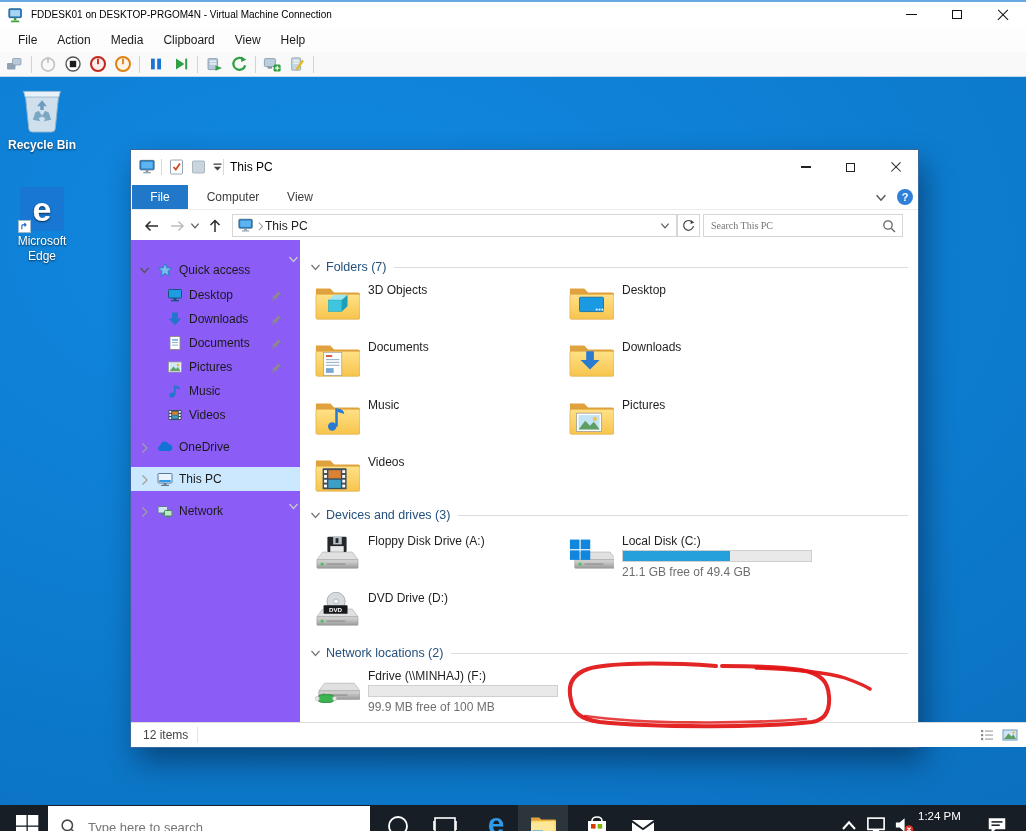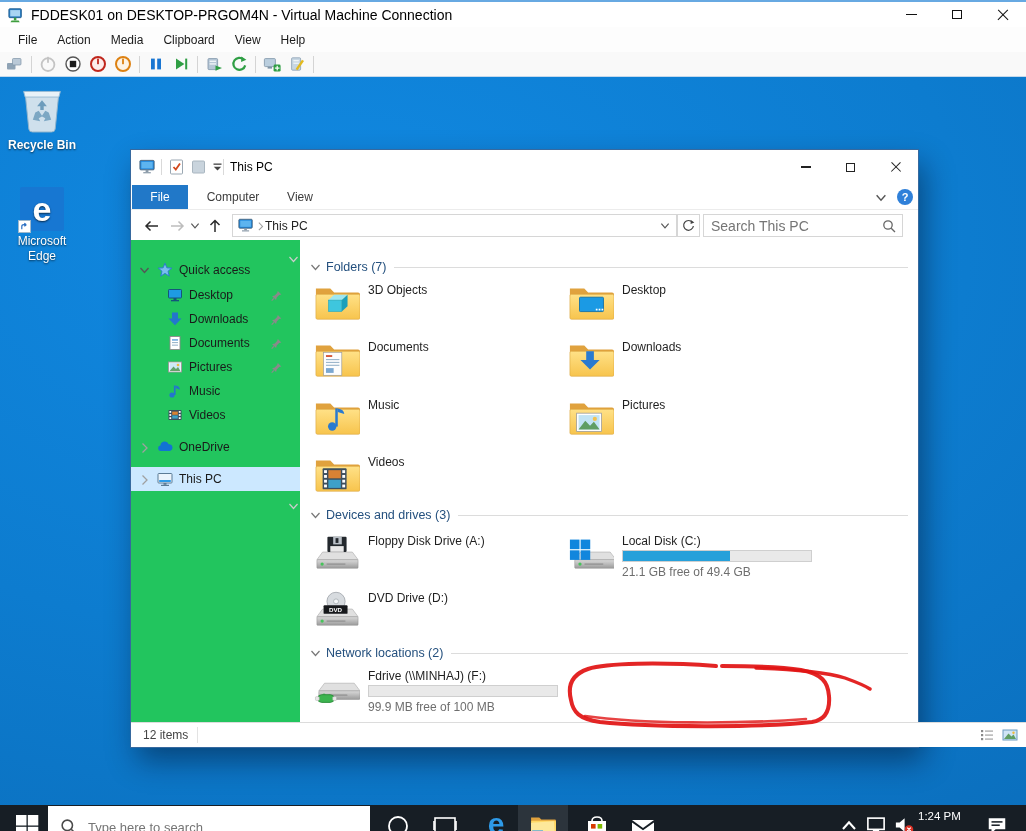--- a/index.html
+++ b/index.html
@@ -4,21 +4,21 @@
 <style>
   * { margin:0; padding:0; box-sizing:border-box; }
   html,body { width:1026px; height:831px; }
   body { font-family:"Liberation Sans", sans-serif; font-size:12px; color:#1a1a1a; }
   .ab { position:absolute; }
   #screen { position:relative; width:1026px; height:831px; overflow:hidden; background:#fff; }
 
   
   .top-strip { left:0; top:0; width:1026px; height:2px; background:#67a9e2; }
   .vm-titlebar { left:0; top:2px; width:1026px; height:25px; background:#ffffff; display:flex; align-items:center; padding-left:8px; }
-  .vm-title { margin-left:7px; font-size:14px; color:#000; }
+  .vm-title { margin-left:7px; font-size:10px; color:#000; }
   .vm-ctrls { position:absolute; right:0; top:0; height:25px; display:flex; }
   .wbtn { width:46px; height:25px; display:flex; align-items:center; justify-content:center; position:relative; }
   .g-min { width:11px; height:1.4px; background:#111; display:block; }
   .g-max { width:10px; height:9px; border:1.4px solid #111; display:block; }
   .g-x::before,.g-x::after { content:""; position:absolute; left:50%; top:50%; width:14px; height:1.4px; background:#111; }
   .g-x::before { transform:translate(-50%,-50%) rotate(45deg); }
   .g-x::after  { transform:translate(-50%,-50%) rotate(-45deg); }
   .vm-menubar { left:0; top:27px; width:1026px; height:25px; background:#fdfdfd; display:flex; align-items:center; padding-left:8px; }
   .vm-menu-item { padding:4px 10px; color:#1a1a1a; }
   .vm-toolbar { left:0; top:52px; width:1026px; height:25px; background:#f9f9f9; border-bottom:1px solid #c4d9ec; display:flex; align-items:center; padding-left:6px; gap:7px; }
@@ -50,24 +50,24 @@
   .eg-x::after  { transform:translate(-50%,-50%) rotate(-45deg); }
 
   .e-tabrow { left:0; top:35px; width:787px; height:24px; background:#fff; }
   .tab-file { position:absolute; left:1px; top:0; width:56px; height:24px; background:#2178c8; color:#fff; display:flex; align-items:center; justify-content:center; }
   .tab-plain { position:absolute; top:0; height:24px; display:flex; align-items:center; justify-content:center; color:#3c3c3c; }
   .help-circle { position:absolute; left:766px; top:4px; width:16px; height:16px; border-radius:50%; background:#2f80d9; color:#fff; font-size:11px; font-weight:bold; display:flex; align-items:center; justify-content:center; }
 
   .e-addrrow { left:0; top:59px; width:787px; height:31px; background:#fff; border-top:1px solid #ececec; }
   .abox { position:absolute; top:4px; height:23px; border:1px solid #d6d6d6; background:#fff; }
   .addr-loc { position:absolute; left:32px; top:4px; color:#222; }
-  .srch-input { width:100%; height:100%; border:none; outline:none; font-family:Liberation Sans, sans-serif; font-size:14px; color:#333; padding:0 22px 0 7px; background:transparent; }
+  .srch-input { width:100%; height:100%; border:none; outline:none; font-family:Liberation Serif, serif; font-size:10px; color:#333; padding:0 22px 0 7px; background:transparent; }
   .nav-arrow { position:absolute; top:4px; width:24px; height:23px; display:flex; align-items:center; justify-content:center; }
 
-  .e-navpane { left:0; top:90px; width:169px; height:482px; background:#22c55e; overflow:hidden; }
+  .e-navpane { left:0; top:90px; width:169px; height:482px; background:#8b5cf6; overflow:hidden; }
   .nav-row { position:absolute; left:0; width:169px; height:24px; display:flex; align-items:center; }
   .nav-row.sel { background:#cce8ff; }
   .nchev { position:absolute; left:8px; width:11px; height:11px; }
   .nico0 { position:absolute; left:26px; width:16px; height:16px; }
   .nlab0 { position:absolute; left:48px; }
   .nico1 { position:absolute; left:36px; width:16px; height:16px; }
   .nlab1 { position:absolute; left:58px; }
   .npin { position:absolute; left:140px; width:11px; height:11px; }
 
   .e-content { left:169px; top:90px; width:618px; height:482px; background:#fff; }
@@ -439,20 +439,32 @@
               <use href="#chevRight"></use>
             </svg>
           <svg class="nico0" viewBox="0 0 16 16">
             <rect x="1" y="2.5" width="14" height="9.5" rx="0.8" fill="#eaf4fc" stroke="#5b7b95"></rect>
             <rect x="2.2" y="9" width="11.6" height="2" fill="#2d9be8"></rect>
             <rect x="6.5" y="12" width="3" height="1.8" fill="#5b7b95"></rect>
             <rect x="4" y="13.8" width="8" height="1.2" fill="#5b7b95"></rect>
           </svg>
           <span class="nlab0">This PC</span>
         </div>
+        <div class="nav-row" style="top:259px">
+          <svg class="nchev" viewBox="0 0 11 11">
+              <use href="#chevRight"></use>
+            </svg>
+          <svg class="nico0" viewBox="0 0 16 16">
+            <rect x="1" y="3.5" width="9.5" height="6.5" rx="0.7" fill="#cfe3f2" stroke="#5b7b95"></rect>
+            <rect x="3.8" y="10" width="2.4" height="1.5" fill="#5b7b95"></rect>
+            <rect x="7.5" y="7.5" width="7.5" height="5.5" rx="0.7" fill="#bfe8c5" stroke="#3f8f4f"></rect>
+            <rect x="9.8" y="13" width="2.4" height="1.4" fill="#3f8f4f"></rect>
+          </svg>
+          <span class="nlab0">Network</span>
+        </div>
       </div>
 
       <svg class="ab" style="left:157px; top:104px;" width="11" height="11" viewBox="0 0 11 11">
           <polyline points="1.5,3 5.5,7.5 9.5,3" fill="none" stroke="#cccccc" stroke-width="1.2"></polyline>
         </svg>
       <svg class="ab" style="left:157px; top:351px;" width="11" height="11" viewBox="0 0 11 11">
           <polyline points="1.5,3 5.5,7.5 9.5,3" fill="none" stroke="#cccccc" stroke-width="1.2"></polyline>
         </svg>
 
       <div class="ab e-content">

